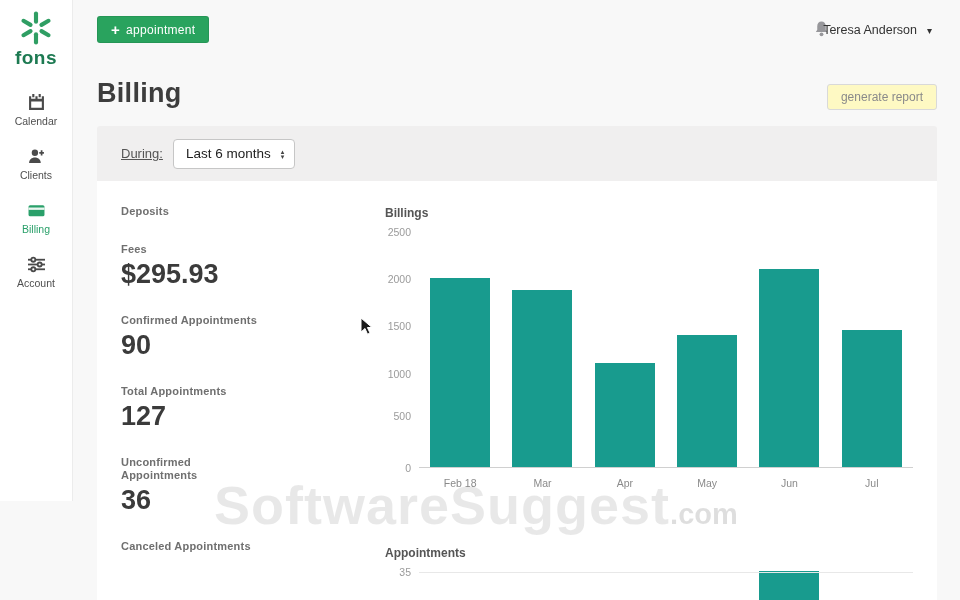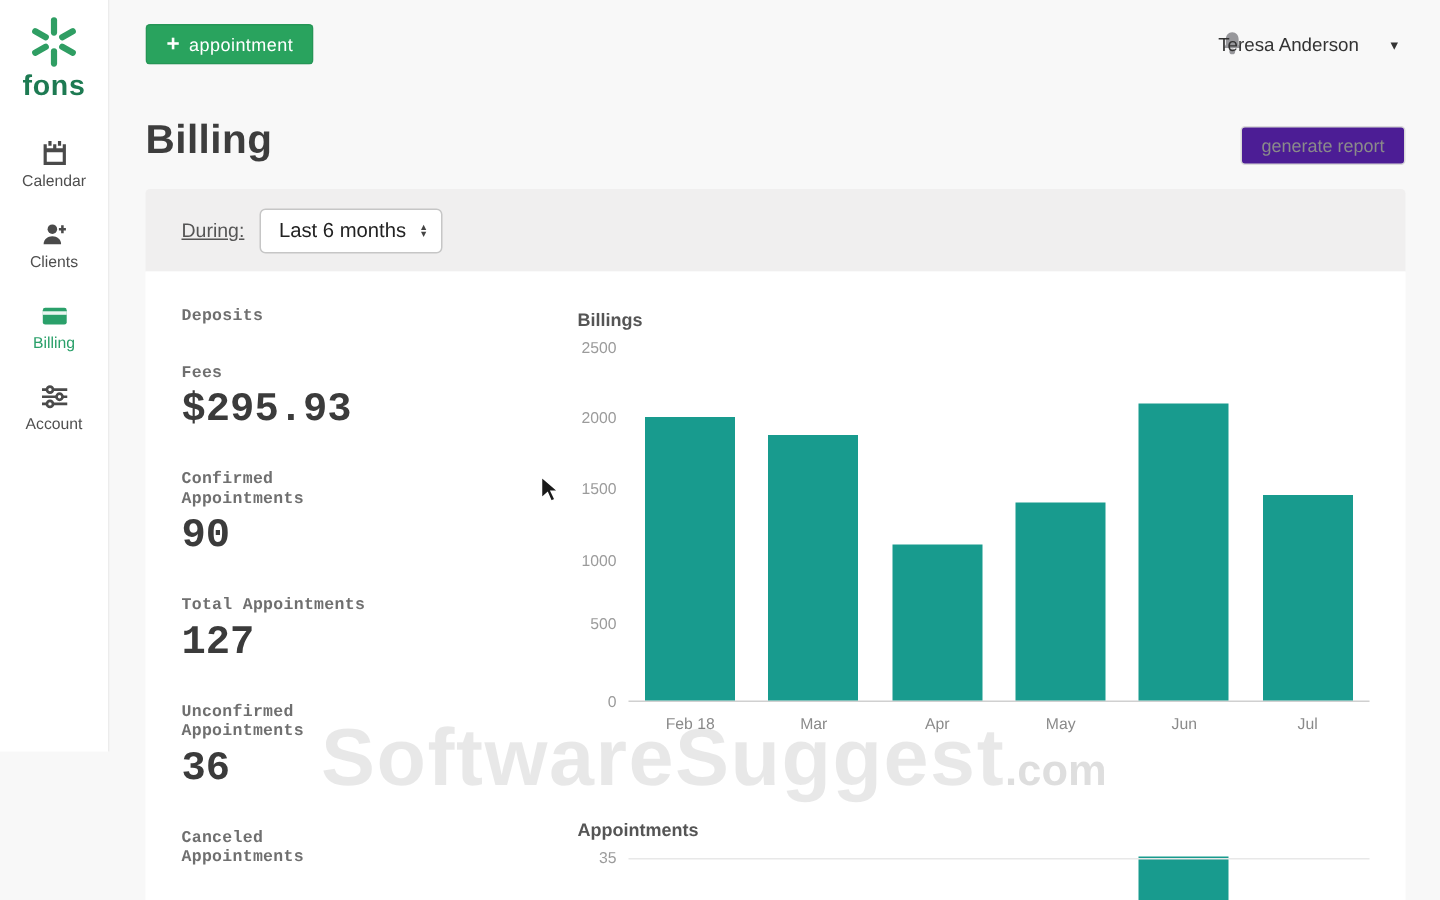--- a/index.html
+++ b/index.html
@@ -33,54 +33,54 @@
   .topbar { position:absolute; left:73px; top:0; right:0; height:60px; }
   .btn-appointment {
     position:absolute; left:24px; top:16px; height:27px;
     display:flex; align-items:center; gap:6px; padding:0 13px;
     background:var(--accent); color:#fff; border:1px solid rgba(0,0,0,0.08);
     border-radius:3px; font-size:12px; letter-spacing:0.3px; cursor:pointer;
   }
   .btn-appointment .plus { font-size:15px; font-weight:bold; line-height:1; }
   .bell { position:absolute; right:130px; top:20px; cursor:pointer; }
   .user-menu {
-    position:absolute; right:28px; top:23px; display:flex; align-items:center; gap:21px;
+    position:absolute; right:28px; top:23px; display:flex; align-items:center; gap:10px;
     font-size:12.5px; color:#333; cursor:pointer;
   }
   .user-menu .caret { font-size:10px; color:#333; }
 
   
   .page-title {
     position:absolute; left:97px; top:78px;
     font-size:27px; font-weight:bold; color:#3d3d3d; letter-spacing:0.3px;
   }
   .btn-generate {
     position:absolute; right:23px; top:84px; height:26px; padding:0 13px;
-    background:#4c1d95; border:1px solid #d9d9d9; border-radius:3px;
+    background:#fef9c3; border:1px solid #d9d9d9; border-radius:3px;
     font-size:12px; color:#8a8a8a; cursor:pointer; display:flex; align-items:center;
   }
 
   
   .card { position:absolute; left:97px; top:126px; width:840px; height:474px; border-radius:3px; overflow:visible; }
   .card-filter {
     height:55px; background:#f0efef; border-radius:3px 3px 0 0;
     display:flex; align-items:center; padding:0 24px; gap:10px;
   }
   .filter-label { font-size:13px; color:#555;text-decoration:underline; }
   .select {
     display:flex; align-items:center; gap:10px; background:#fff;
     border:1px solid #c6c6c6; border-radius:4px; height:30px; padding:0 10px 0 12px;
     font-size:13.5px; color:#222; cursor:pointer;
   }
   .updown { display:flex; flex-direction:column; font-size:7px; line-height:5px; color:#444; }
   .card-body { position:relative; background:#ffffff; height:419px; }
 
   
   .stats { position:absolute; left:24px; top:24px; width:140px; }
-  .stat { margin-bottom:25px;font-family:Liberation Mono, monospace; }
+  .stat { margin-bottom:25px; }
   .stat-label { font-size:11px; font-weight:bold; color:#6f6f6f; line-height:13px; letter-spacing:0.2px; }
   .stat-value { font-size:27px; font-weight:bold; color:#3b3b3b; line-height:30px; margin-top:3px; }
 
   
   .chart { position:absolute; left:288px; width:528px; }
   .chart-0 { top:25px; }
   .chart-1 { top:365px; }
   .chart-title { font-size:12px; font-weight:bold; color:#555; margin-bottom:12px; }
   .chart-grid { display:flex; }
   .y-axis { position:relative; width:34px; }

